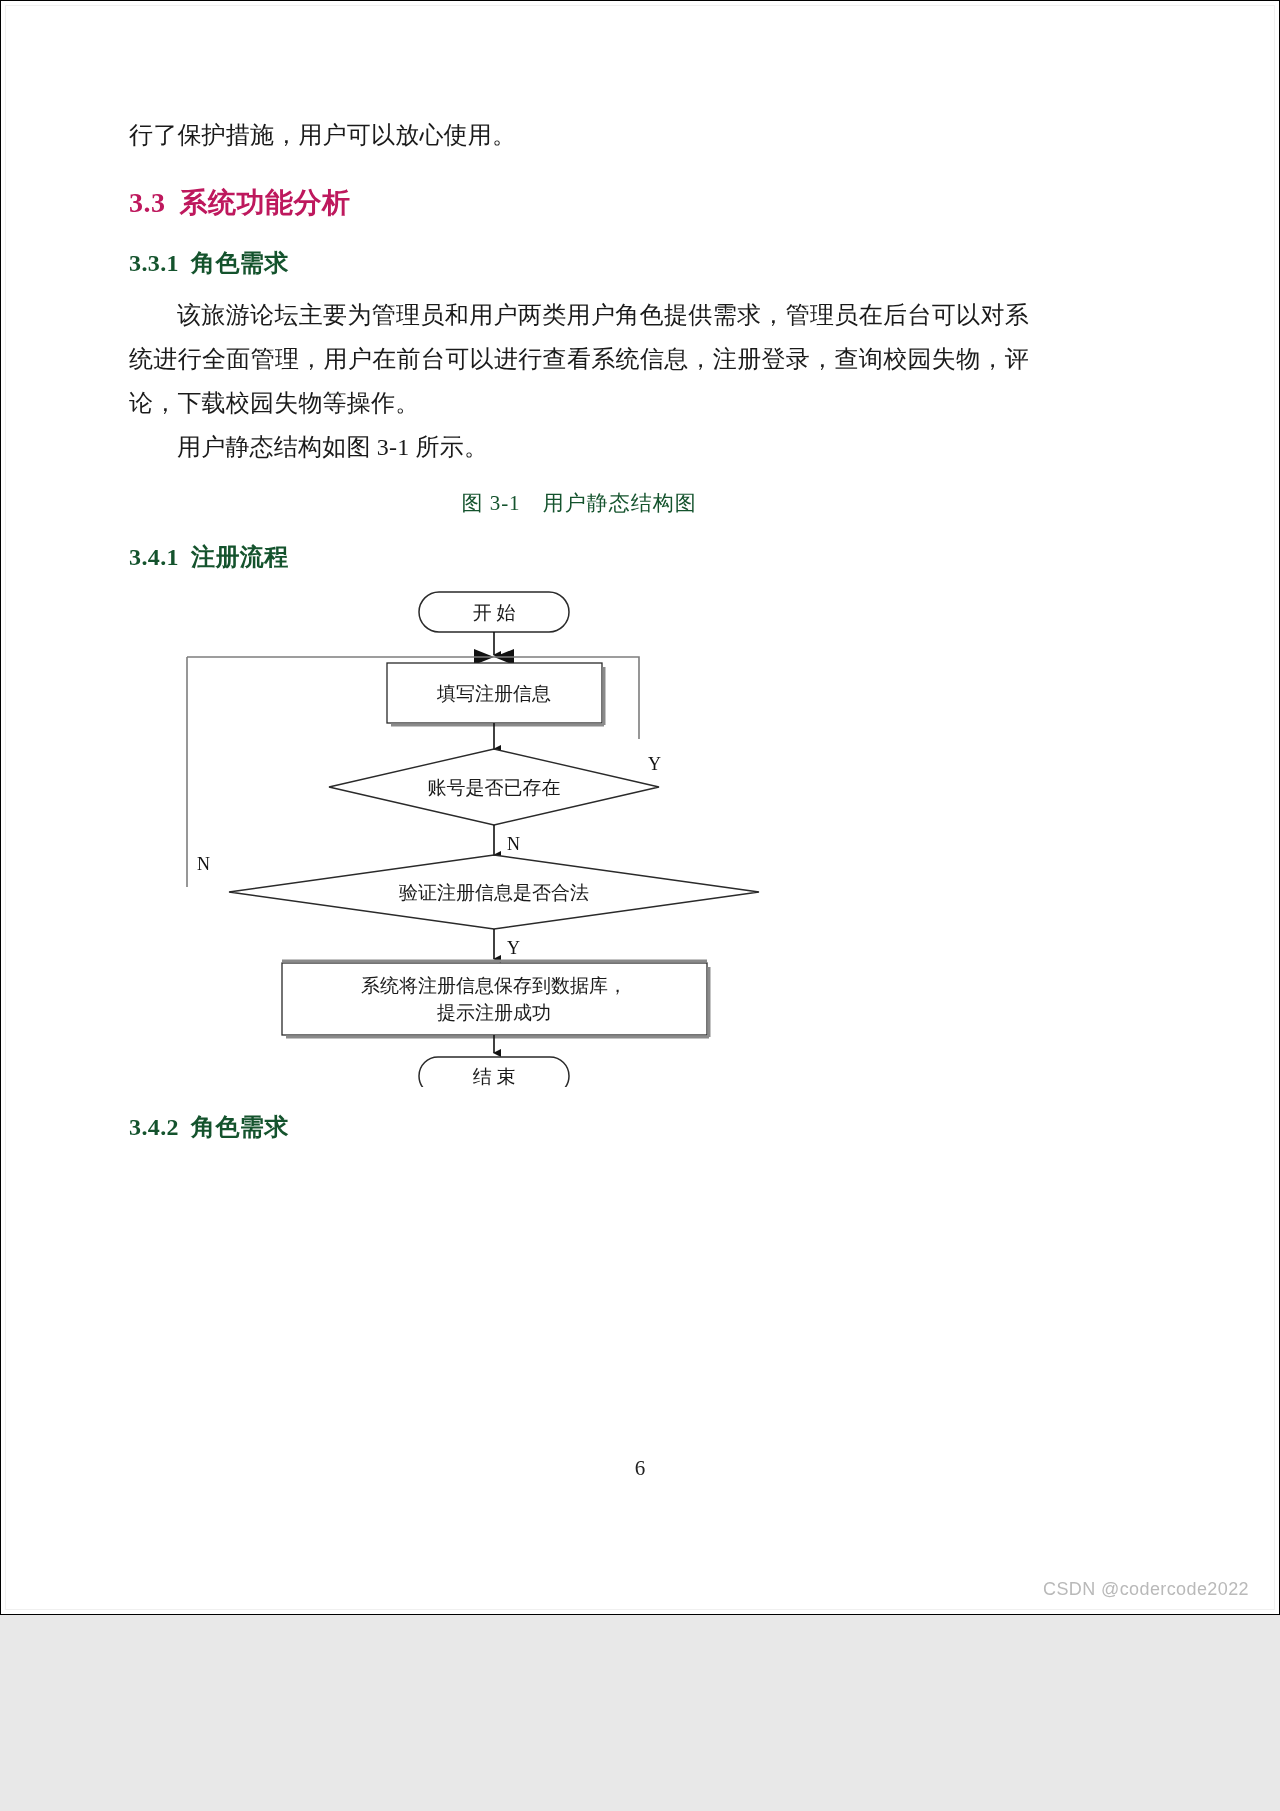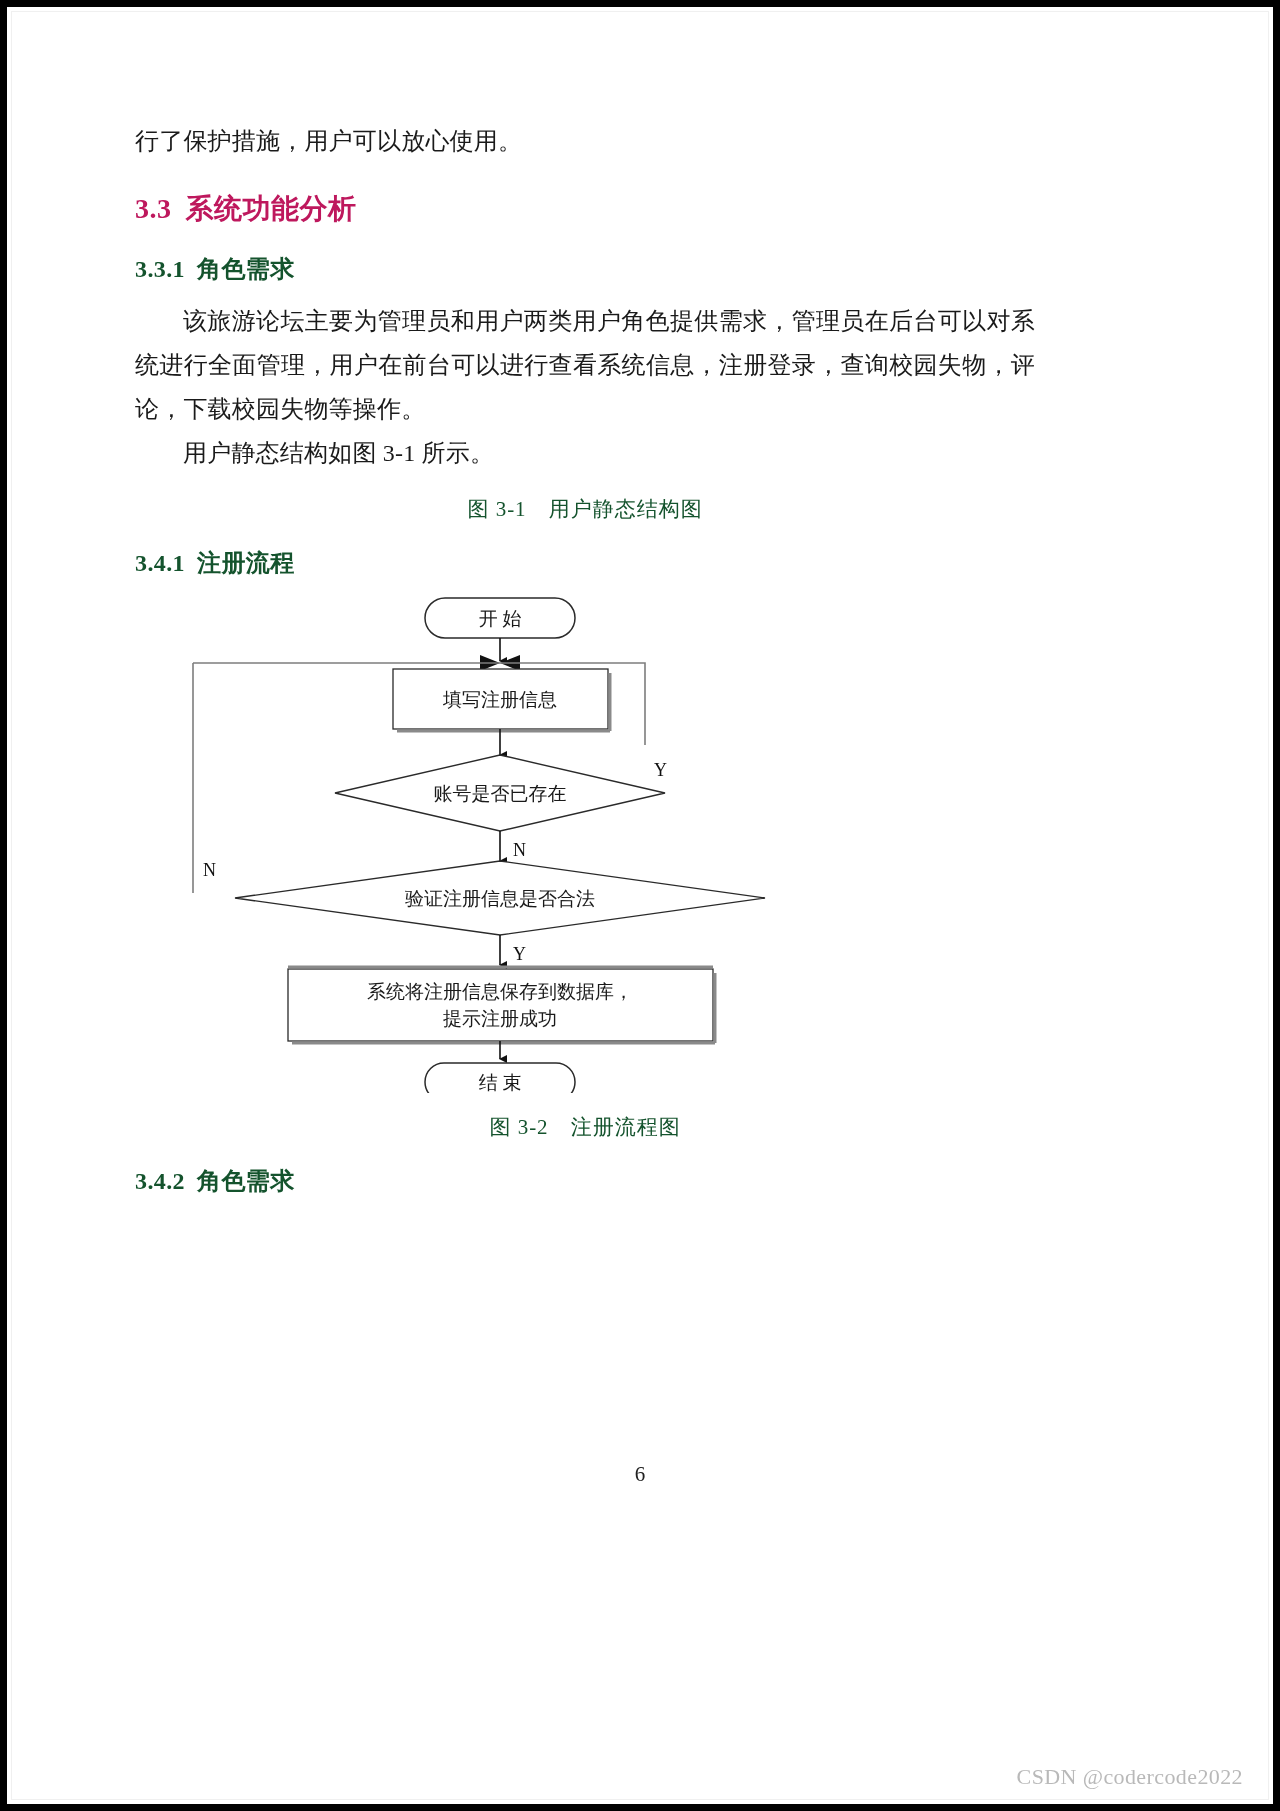--- a/index.html
+++ b/index.html
@@ -6,26 +6,26 @@
     margin: 0;
     padding: 0;
     background: #e8e8e8;
   }
   body {
     font-family: "Liberation Serif", "DejaVu Serif", serif;
   }
   .page {
     position: relative;
     width: 1280px;
-    height: 1811px;
+    height: 1615px;
     background: #ffffff;
     box-sizing: border-box;
     overflow: hidden;
     margin: 0 auto;
-    border: 7px solid #000000;
+    border: 1px solid #000000;
   }
   
   .page-frame {
     position: absolute;
     left: 4px; top: 4px; right: 4px; bottom: 4px;
     border: 1px solid #f0f0f0;
     pointer-events: none;
   }
   .content {
     position: absolute;
@@ -130,22 +130,22 @@
     top: 1455px;
     text-align: center;
     font-family: "Liberation Serif", "DejaVu Serif", serif;
     font-size: 21px;
     color: #222;
   }
   .watermark {
     position: absolute;
     right: 30px;
     bottom: 14px;
-    font-family: Liberation Serif, serif;
-    font-size: 22px;
+    font-family: Liberation Sans, sans-serif;
+    font-size: 18px;
     color: #b9b9b9;
     letter-spacing: 0.4px;
   }
 </style>
 </head>
 <body>
 
 <div class="page">
   <div class="page-frame"></div>
 
@@ -232,21 +232,20 @@
 
         <line x1="325" y1="448" x2="325" y2="466" stroke="#111" stroke-width="1.6" marker-end="url(#arrowDown)"></line>
 
         <g>
           <rect x="250" y="470" width="150" height="38" rx="19" ry="19" fill="#ffffff" stroke="#2a2a2a" stroke-width="1.5"></rect>
           <text class="flow-label" x="325" y="496" text-anchor="middle">结 束</text>
         </g>
       </svg>
     </div>
 
-    <p class="fig-caption"><span>图 3-2</span><span class="gap"></span><span>注册流程图</span></p>
 
     <h3 class="h3"><span class="num">3.4.2</span><span class="sp"></span><span>角色需求</span></h3>
 
 
   </div>
 
   <div class="page-number">6</div>
   <div class="watermark">CSDN @codercode2022</div>
 </div>
 

